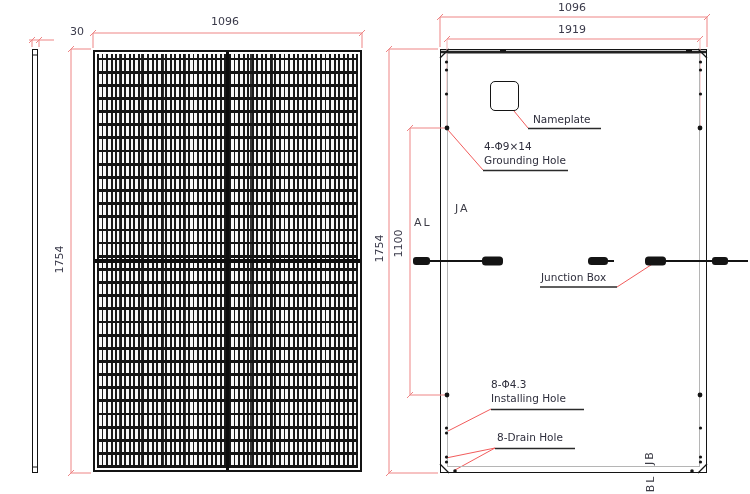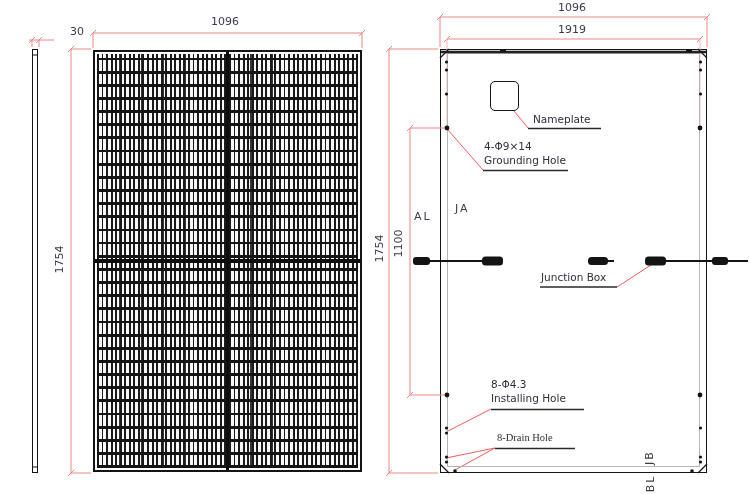--- a/index.html
+++ b/index.html
@@ -67,32 +67,32 @@
   <div class="dim-text vtext" style="left:39px;top:253px;width:40px;height:13px;">1754</div>
 
   <div class="abs back-frame"></div>
   <div class="abs nameplate-rect"></div>
 
   <div class="dim-text" style="left:547px;top:1px;width:50px;">1096</div>
   <div class="dim-text" style="left:547px;top:23px;width:50px;">1919</div>
   <div class="dim-text vtext" style="left:359px;top:242px;width:40px;height:13px;">1754</div>
   <div class="dim-text vtext" style="left:378px;top:237px;width:40px;height:13px;">1100</div>
 
-  <div class="mark" style="left:414px;top:210px;">AL</div>
+  <div class="mark" style="left:414px;top:216px;">AL</div>
   <div class="mark" style="left:455px;top:202px;">JA</div>
   <div class="mark vtext" style="left:629px;top:451px;width:40px;height:13px;">JB</div>
   <div class="mark vtext" style="left:630px;top:477px;width:40px;height:13px;">BL</div>
 
   <div class="callout" style="left:533px;top:113px;">Nameplate</div>
   <div class="callout" style="left:484px;top:140px;">4-Φ9×14</div>
   <div class="callout" style="left:484px;top:154px;">Grounding Hole</div>
   <div class="callout" style="left:541px;top:271px;">Junction Box</div>
   <div class="callout" style="left:491px;top:378px;">8-Φ4.3</div>
   <div class="callout" style="left:491px;top:392px;">Installing Hole</div>
-  <div class="callout" style="left:497px;top:431px;font-family:Liberation Serif, serif;">8-Drain Hole</div>
+  <div class="callout" style="left:497px;top:431px;">8-Drain Hole</div>
 
   <svg class="overlay" width="750" height="494" viewBox="0 0 750 494">
 
     <g stroke="#ee8585" stroke-width="1" fill="none">
 
       <path d="M29,40 H54 M32,40 V47 M39,40 V47"></path>
       <path d="M29,43 L35,37 M36,43 L42,37"></path>
 
       <path d="M93,33 H362 M93,33 V48 M362,33 V48"></path>
       <path d="M90,36 L96,30 M359,36 L365,30"></path>

